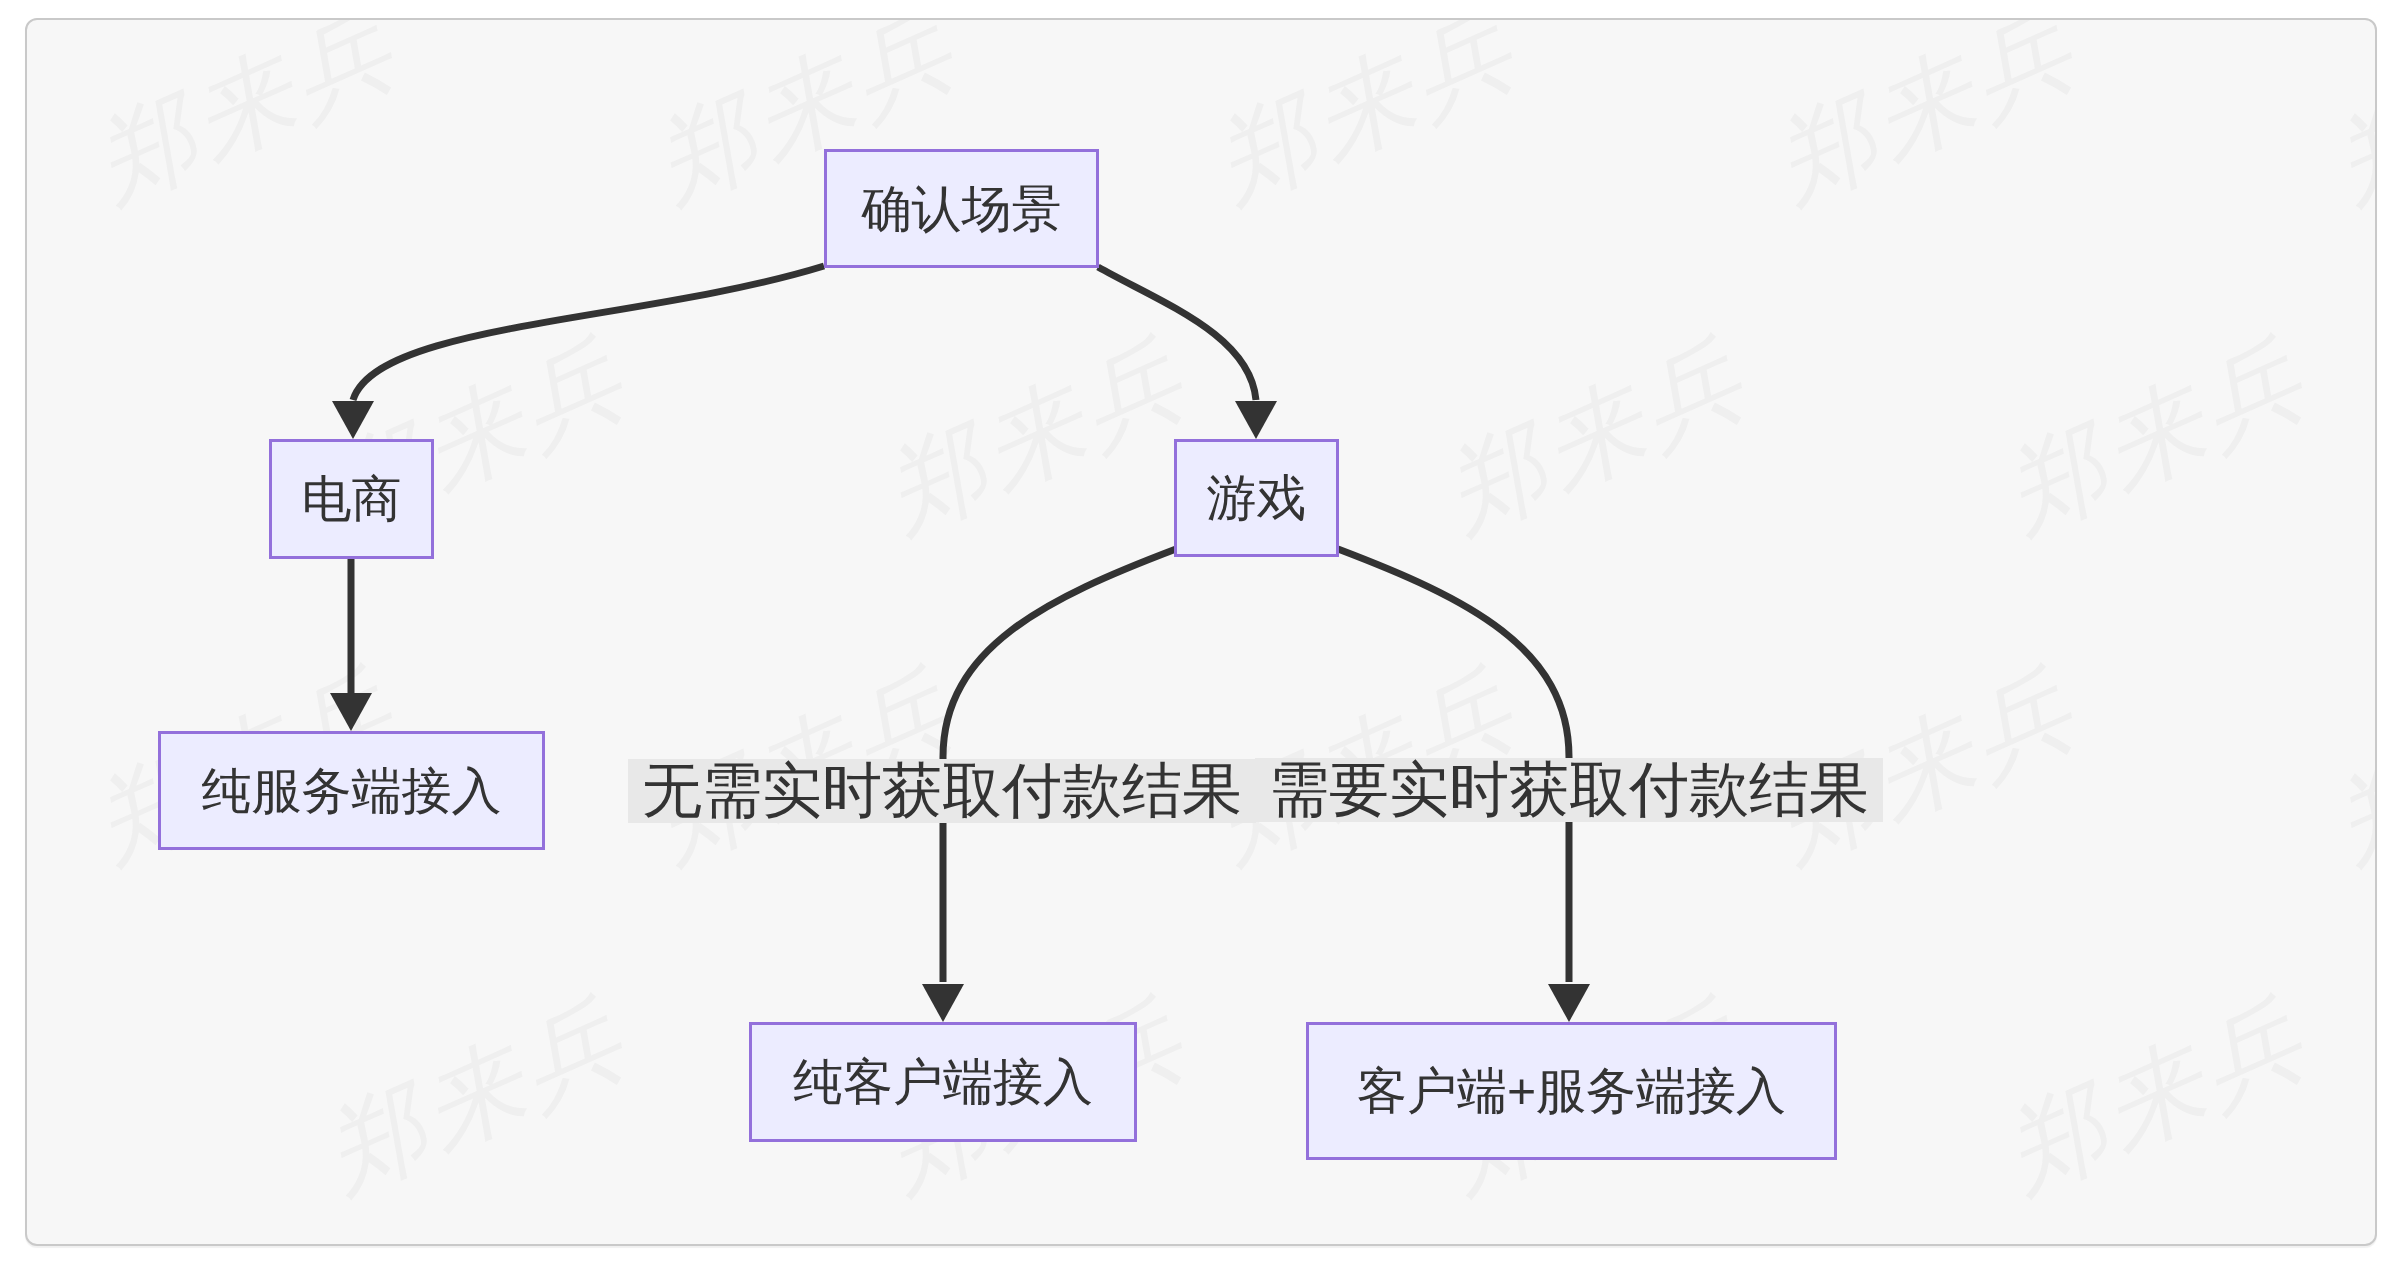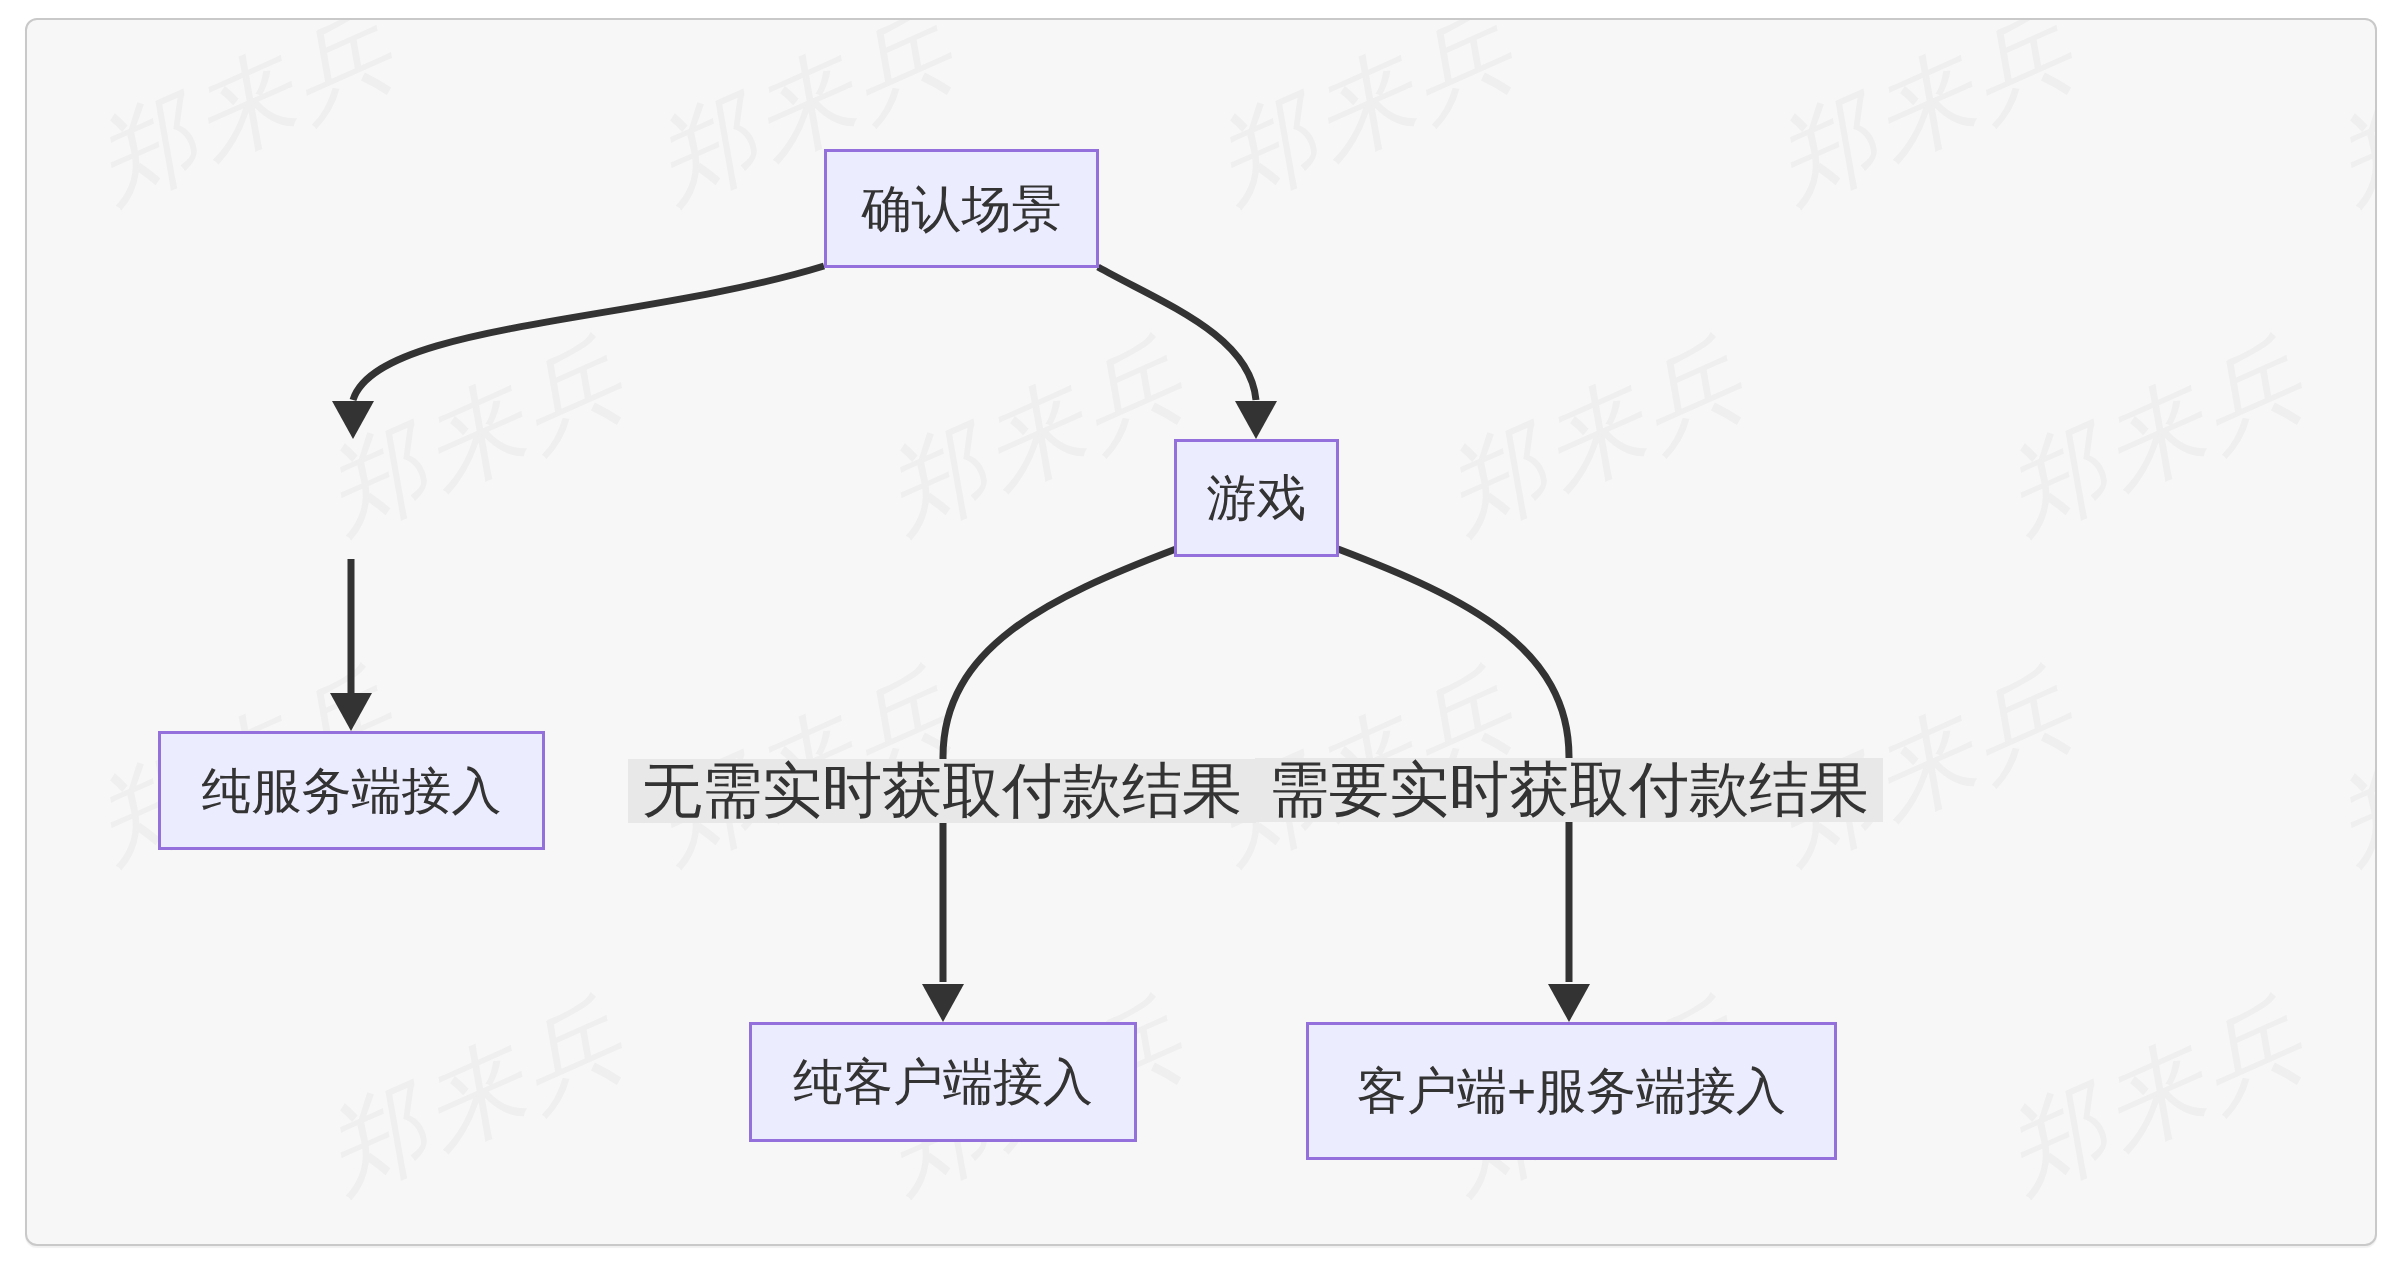--- a/index.html
+++ b/index.html
@@ -111,20 +111,21 @@
 
       <path d="M 1149 529 C 1020 578, 916 628, 916 737 L 916 962"></path>
       <polygon points="916,1002 895,964 937,964"></polygon>
 
       <path d="M 1311 529 C 1440 578, 1542 628, 1542 737 L 1542 962"></path>
       <polygon points="1542,1002 1521,964 1563,964"></polygon>
     </svg>
 
     <div class="node" style="left:797px;top:129px;width:275px;height:119px;">确认场景</div>
 
+    <div class="node" style="left:242px;top:419px;width:165px;height:120px;">电商</div>
 
     <div class="node" style="left:1147px;top:419px;width:165px;height:118px;font-family:Liberation Serif, serif;">游戏</div>
 
     <div class="node" style="left:131px;top:711px;width:387px;height:119px;">纯服务端接入</div>
 
     <div class="node" style="left:722px;top:1002px;width:388px;height:120px;">纯客户端接入</div>
 
     <div class="node" style="left:1279px;top:1002px;width:531px;height:138px;">客户端+服务端接入</div>
 
     <div class="edge-label" style="left:915px;top:771px;">无需实时获取付款结果</div>

